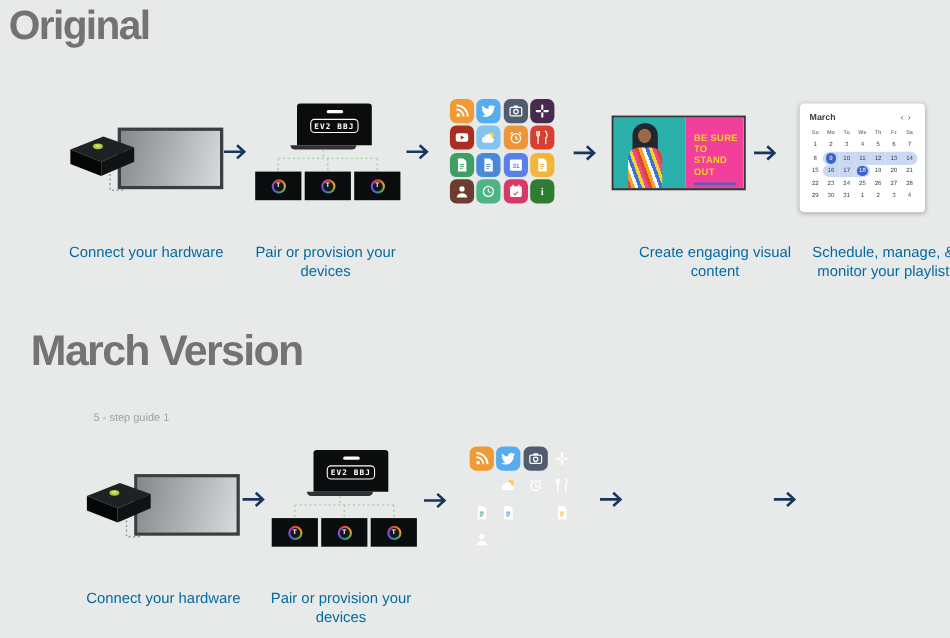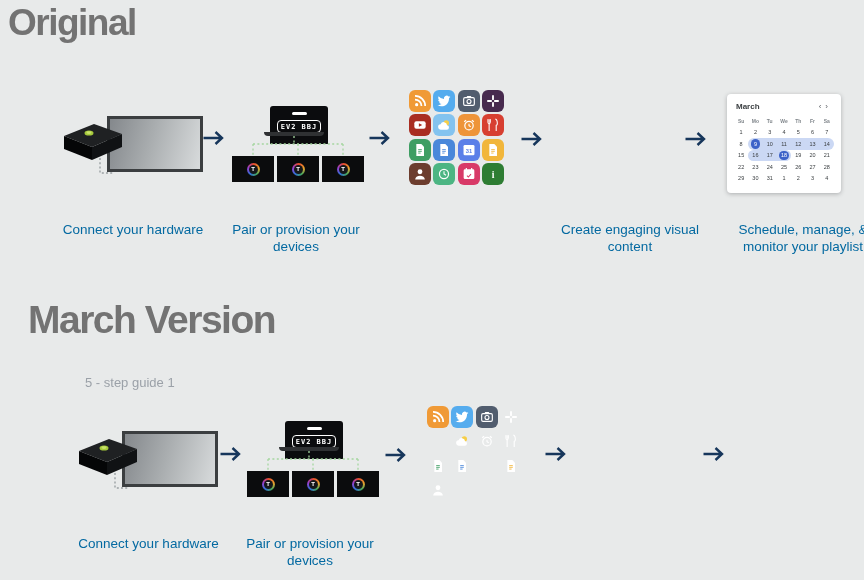--- a/index.html
+++ b/index.html
@@ -1,34 +1,34 @@
 <!DOCTYPE html>
 <html><head>
 <meta charset="utf-8">
 <style>
   html,body{margin:0;padding:0;}
   .canvas{position:relative;width:864px;height:580px;background:#E8EAEA;overflow:hidden;
           font-family:"Liberation Sans",sans-serif;}
   .h-title{position:absolute;font-weight:800;color:#737373;letter-spacing:-1.5px;line-height:1;}
   #title-original{left:8px;top:4px;font-size:37px;}
   #title-export{left:28px;top:300px;font-size:39px;}
-  .subtitle{position:absolute;left:85px;top:375px;font-size:13px;color:#9BA1A8;}
+  .subtitle{position:absolute;left:85px;top:375px;font-size:10px;color:#9BA1A8;}
   .caption{position:absolute;top:221px;color:#0369a1;font-size:13.5px;line-height:1.28;text-align:center;}
   .caption.exp{top:535px;}
   .arrow{position:absolute;width:24px;height:18px;}
   
   .step-hw{position:absolute;width:160px;height:80px;}
   .tvframe{position:absolute;left:45px;top:4px;width:90px;height:50px;border:3px solid #3B3E40;
            background:linear-gradient(105deg,#84888C 0%,#A9ADAF 45%,#D8DBDC 100%);}
   .stb{position:absolute;left:0;top:8px;z-index:3;}
   .hw-dots{position:absolute;left:34px;top:46px;z-index:2;}
   
   .step-pair{position:absolute;width:152px;height:95px;}
-  .laptop-screen{position:absolute;left:40px;top:4px;width:58px;height:38px;background:#0B0C0E;
-                 border-radius:3px 3px 0 0;display:flex;flex-direction:column;align-items:center;margin-top:12px;}
+  .laptop-screen{position:absolute;left:40px;top:4px;width:68px;height:38px;background:#0B0C0E;
+                 border-radius:3px 3px 0 0;display:flex;flex-direction:column;align-items:center;}
   .laptop-camera{width:15px;height:3px;background:#fff;border-radius:2px;margin-top:6px;}
   .laptop-code{margin-top:5px;border:1.5px solid #fff;border-radius:4px;color:#fff;
                font-family:"DejaVu Sans Mono",monospace;font-size:7px;font-weight:bold;
                padding:1.5px 3px;letter-spacing:1px;white-space:nowrap;}
   .laptop-base{position:absolute;left:34px;top:42px;width:60px;height:4px;background:#2F3133;
                border-radius:0 0 5px 5px;}
   .pair-dots{position:absolute;left:0;top:46px;}
   .device-screen{position:absolute;top:66px;width:42px;height:26px;background:#0B0C0D;
                  display:flex;align-items:center;justify-content:center;}
   .tt-logo{width:13px;height:13px;border-radius:50%;
@@ -216,20 +216,32 @@
           <path d="M8 3v3M16 3v3" stroke="#FFFFFF" stroke-width="1.8"></path>
         </svg>
       </div>
       <div class="app-icon" style="background: rgb(46, 125, 51);">
         <svg viewBox="0 0 24 24" width="16" height="16">
           <text x="12" y="17.6" text-anchor="middle" font-size="14.5" font-weight="bold" fill="#FFFFFF" font-family="Liberation Serif, serif">i</text>
         </svg>
       </div>
     </div>
 
+  <div class="tv4">
+    <div class="tv4-left">
+      <div class="hair"></div>
+      <div class="face"></div>
+      <div class="figure-body"></div>
+    </div>
+    <div class="tv4-right">
+      <div class="tv4-headline">BE SURE TO STAND OUT</div>
+      <div class="tv4-sub"></div>
+      <div class="tv4-sub tv4-sub2"></div>
+    </div>
+  </div>
 
   <div class="cal">
     <div class="cal-head">
       <div class="cal-month">March</div>
       <div class="cal-nav">
         <span>‹</span><span>›</span>
       </div>
     </div>
     <div class="cal-grid" id="cal-grid">
         <div class="cal-cell dow">Su</div>
@@ -490,17 +502,17 @@
         <path d="M1.5 9 H20 M13.5 3 L20 9 L13.5 15" stroke="#16365B" stroke-width="2.4" fill="none"></path>
       </svg></div>
     <div class="arrow" style="left: 544px; top: 445px;"><svg viewBox="0 0 24 18" width="24" height="18">
         <path d="M1.5 9 H20 M13.5 3 L20 9 L13.5 15" stroke="#16365B" stroke-width="2.4" fill="none"></path>
       </svg></div>
     <div class="arrow" style="left: 702px; top: 445px;"><svg viewBox="0 0 24 18" width="24" height="18">
         <path d="M1.5 9 H20 M13.5 3 L20 9 L13.5 15" stroke="#16365B" stroke-width="2.4" fill="none"></path>
       </svg></div>
     <div class="caption" style="left: 53px; width: 160px;">Connect your hardware</div>
     <div class="caption" style="left: 226px; width: 140px;">Pair or provision your devices</div>
-    <div class="caption" style="left: 560px; width: 140px;">Create engaging visual content</div>
+    <div class="caption" style="left: 580px; width: 140px;">Create engaging visual content</div>
     <div class="caption" style="left: 726px; width: 154px;">Schedule, manage, &amp; monitor your playlist</div>
     <div class="caption exp" style="left: 66px; width: 165px;">Connect your hardware</div>
     <div class="caption exp" style="left: 240px; width: 140px;">Pair or provision your devices</div>
   </div>
 
 </body></html>

